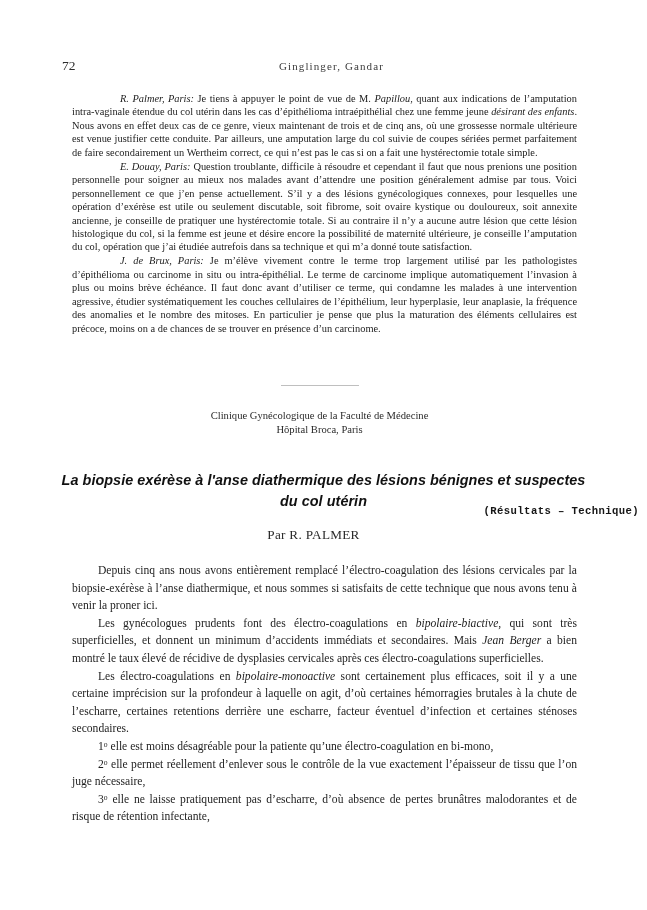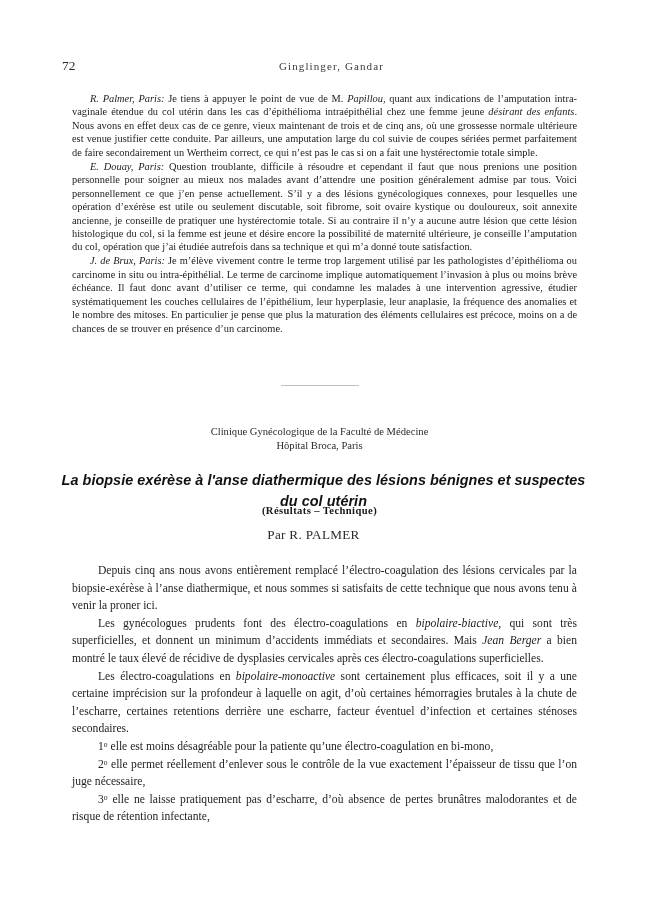--- a/index.html
+++ b/index.html
@@ -65,41 +65,42 @@
     font-size: 10.4px;
     line-height: 13.45px;
     text-indent: 18px;
     color: #222222;
     hyphens: auto;
     -webkit-hyphens: auto;
   }
   .disc-para .speaker {
     font-style: italic;
     font-weight: normal;
+    margin-left: 30px;
   }
   .disc-para em {
     font-style: italic;
   }
 
   
   .divider {
     position: absolute;
     top: 385px;
     left: 50%;
     transform: translateX(-50%);
     width: 78px;
     height: 1px;
     background: #b4b4b4;
     opacity: 0.85;
   }
 
   
   .affiliation {
     position: absolute;
-    top: 425px;
+    top: 409px;
     left: 0;
     right: 0;
     text-align: center;
     font-size: 10.6px;
     line-height: 14px;
     color: #2a2a2a;
   }
   .affiliation div { white-space: nowrap; }
 
   
@@ -115,22 +116,22 @@
     line-height: 21px;
     color: #111111;
     letter-spacing: 0.05px;
     font-style: italic;
   }
   .article-subtitle {
     position: absolute;
     top: 505px;
     left: 0;
     right: 0;
-    text-align: center;
-    font-family: Liberation Serif, serif;
+    text-align: right;
+    font-family: Liberation Mono, monospace;
     font-weight: bold;
     font-size: 10.6px;
     letter-spacing: 0.4px;
     color: #161616;
   }
   .byline {
     position: absolute;
     top: 527px;
     left: 0;
     right: 12px;

